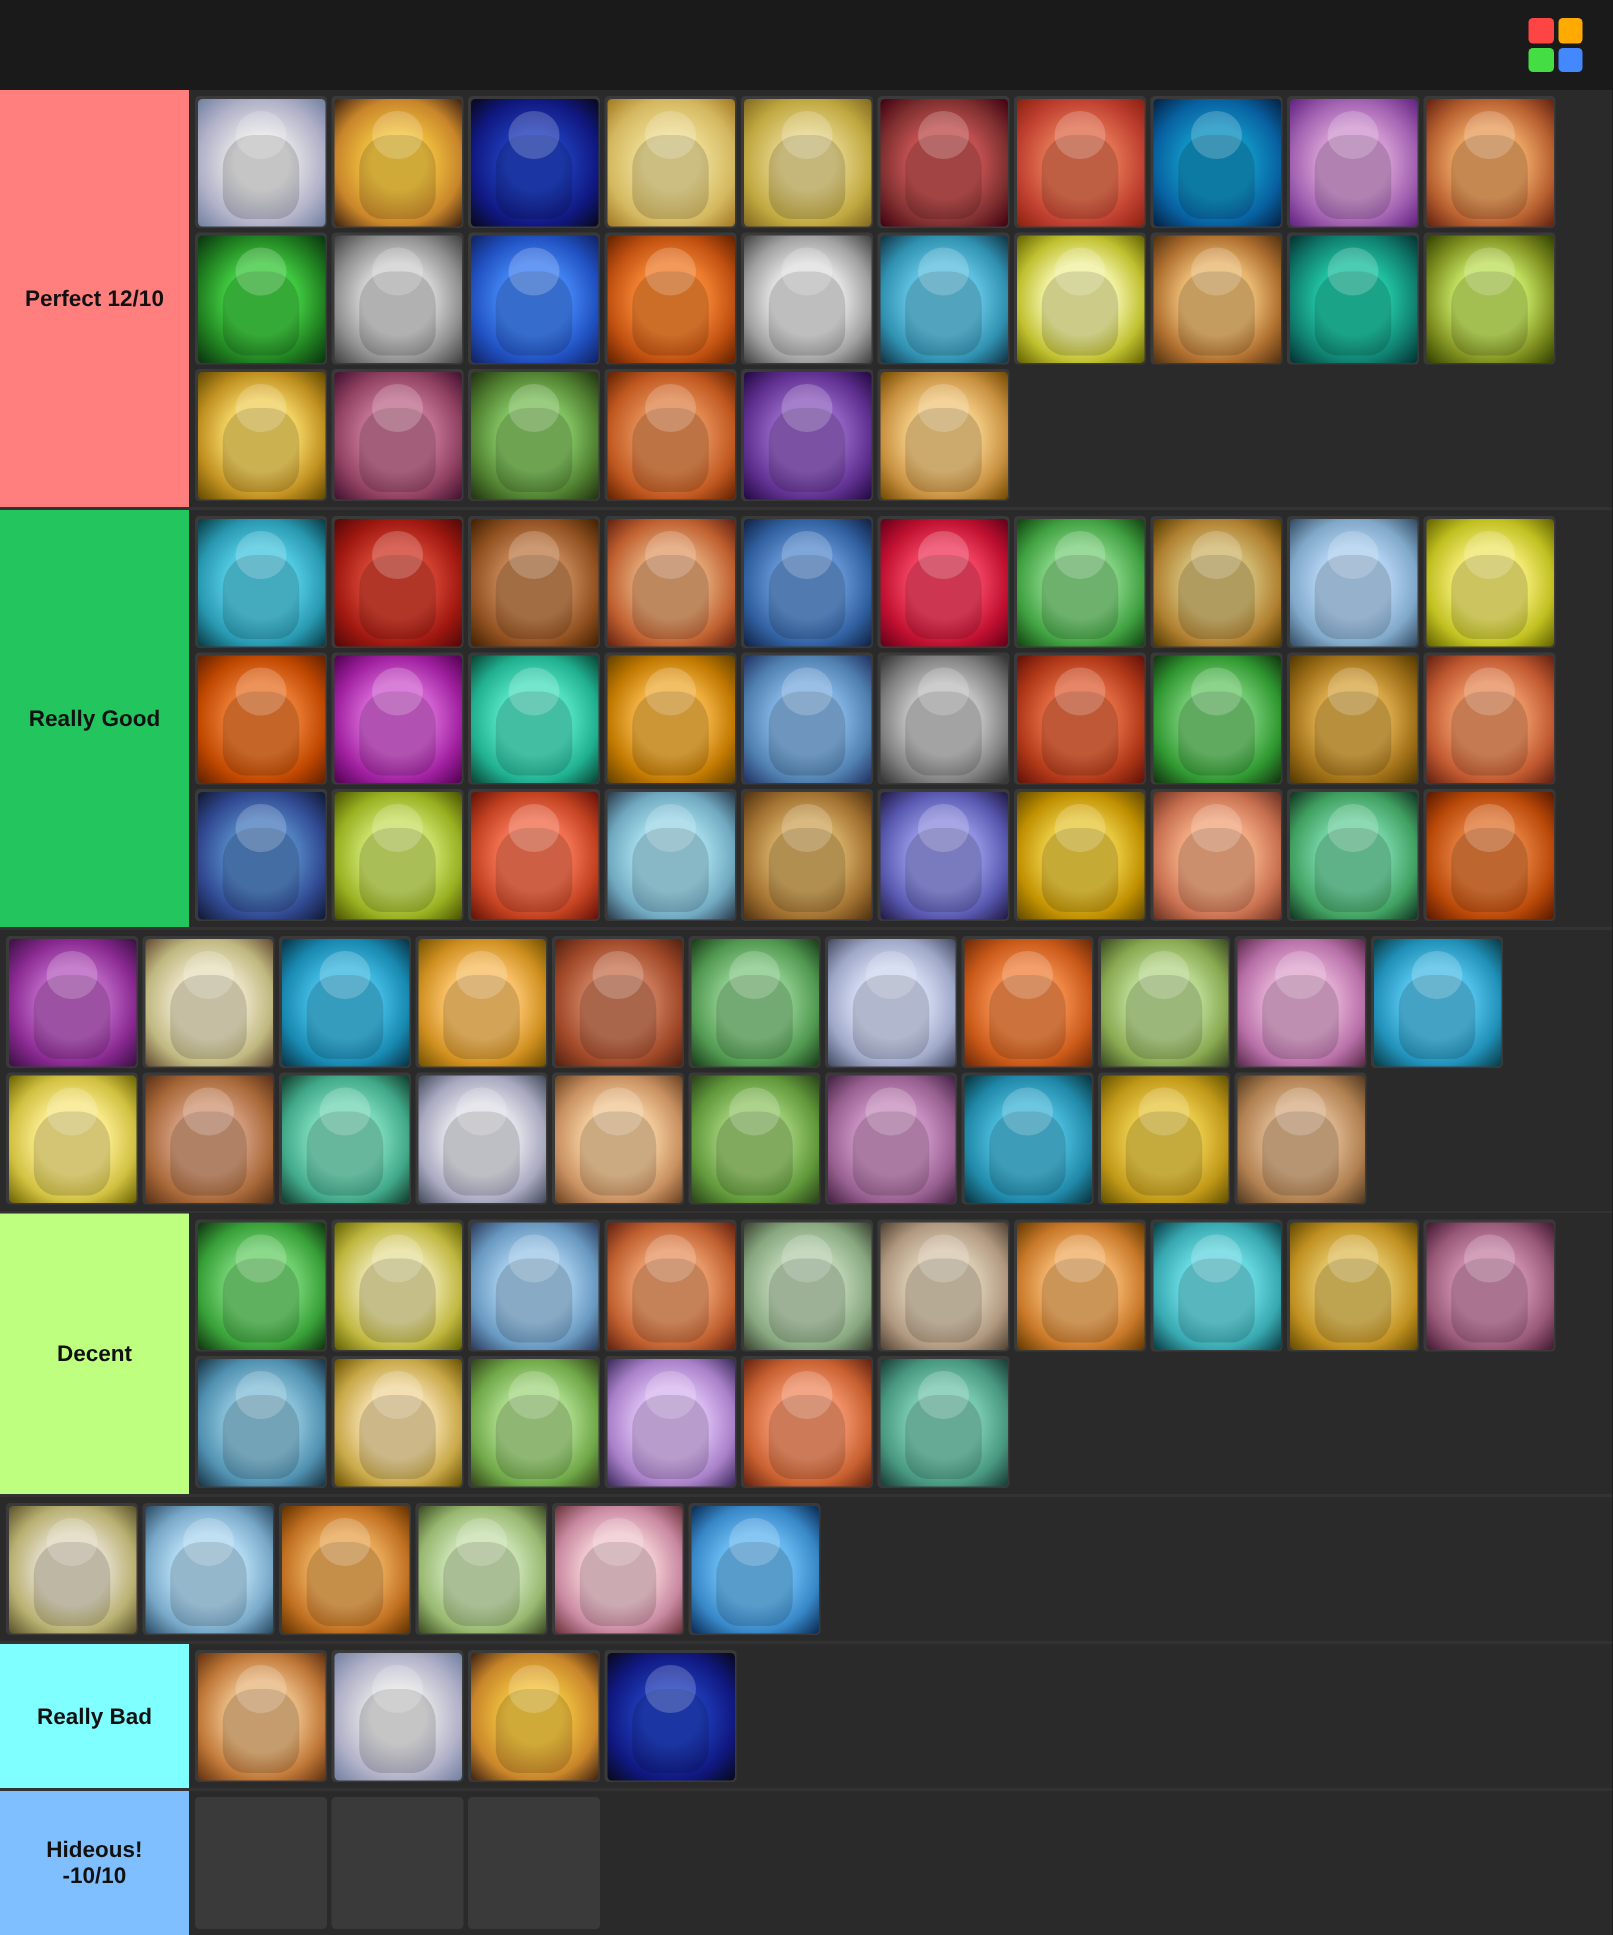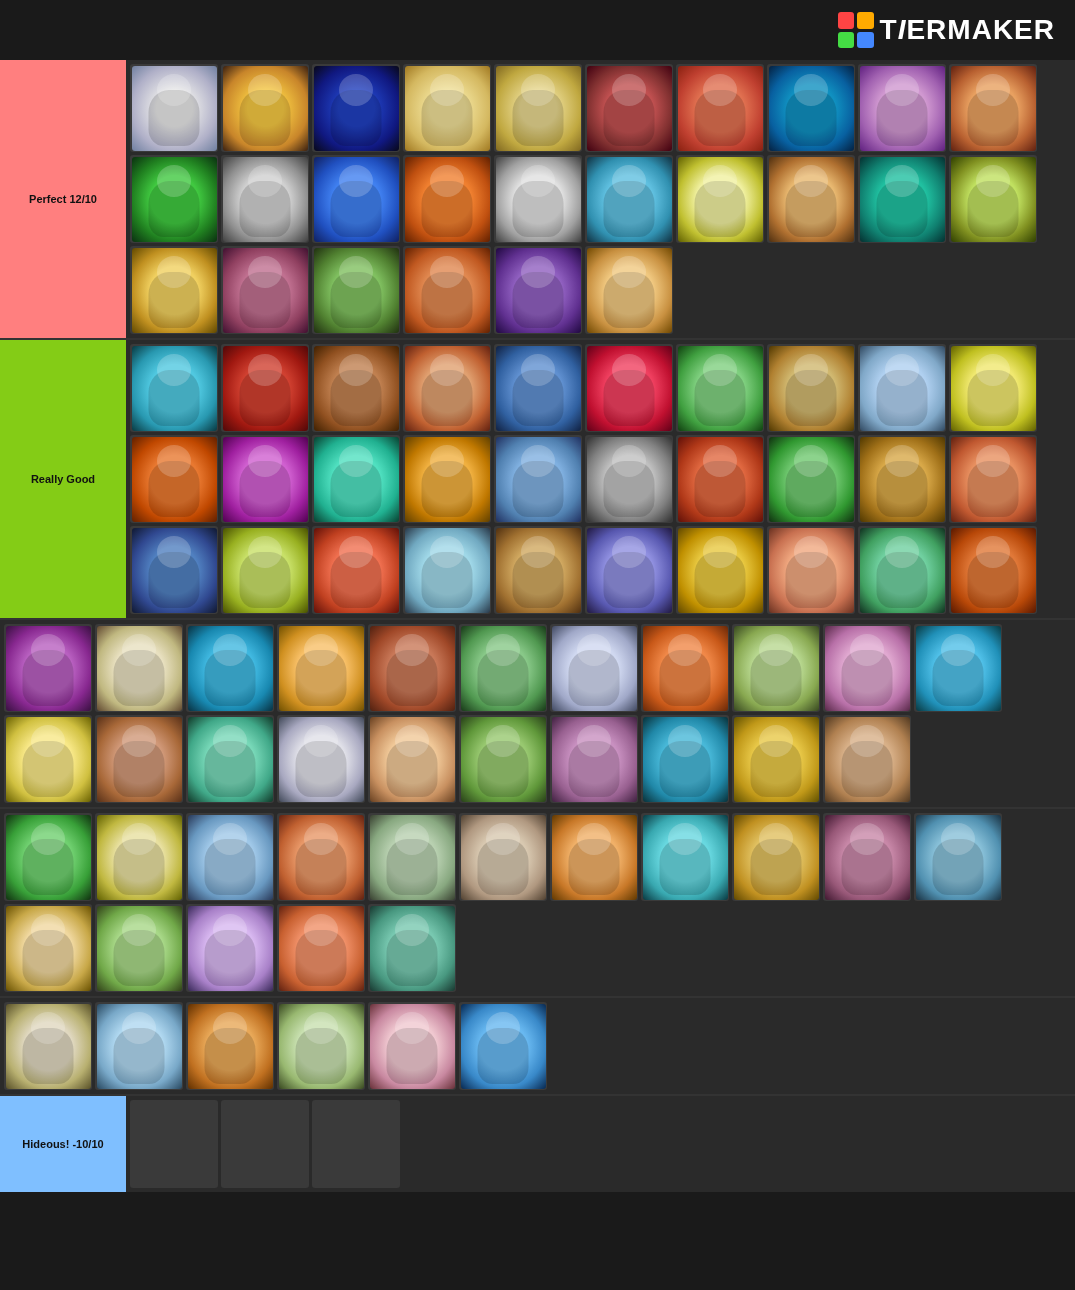--- a/index.html
+++ b/index.html
@@ -23,21 +23,21 @@
     }
 
     .tier-label {
       width: 126px;
       min-width: 126px;
       display: flex;
       align-items: center;
       justify-content: center;
       text-align: center;
       font-weight: bold;
-      font-size: 11px;
+      font-size: 15px;
       padding: 8px;
       color: #111;
       flex-shrink: 0;
     }
 
     .tier-items {
       display: flex;
       flex-wrap: wrap;
       flex: 1;
       background: #2a2a2a;
@@ -252,23 +252,20 @@
 <div class="tier-list">
 
   <div class="header">
     <div class="tiermaker-logo">
       <div class="logo-grid">
         <div class="logo-cell" style="background:#ff4444;"></div>
         <div class="logo-cell" style="background:#ffaa00;"></div>
         <div class="logo-cell" style="background:#44dd44;"></div>
         <div class="logo-cell" style="background:#4488ff;"></div>
       </div>
-      <div class="logo-text">
-        T<span>i</span>ERMAKER
-      </div>
     </div>
   </div>
 
   <div id="tier-rows">
       <div class="tier-row">
         <div class="tier-label" style="background-color: rgb(255, 127, 127);">Perfect 12/10</div>
         <div class="tier-items">
           <div class="tier-item">
             <div class="creature c1"></div>
           </div>
@@ -343,21 +340,21 @@
           </div>
           <div class="tier-item">
             <div class="creature c25"></div>
           </div>
           <div class="tier-item">
             <div class="creature c26"></div>
           </div>
         </div>
       </div>
       <div class="tier-row">
-        <div class="tier-label" style="background-color: #84cc16;">Really Good</div>
+        <div class="tier-label" style="background-color: #22c55e;">Really Good</div>
         <div class="tier-items">
           <div class="tier-item">
             <div class="creature c27"></div>
           </div>
           <div class="tier-item">
             <div class="creature c28"></div>
           </div>
           <div class="tier-item">
             <div class="creature c29"></div>
           </div>
@@ -505,20 +502,21 @@
           </div>
           <div class="tier-item">
             <div class="creature c76"></div>
           </div>
           <div class="tier-item">
             <div class="creature c77"></div>
           </div>
         </div>
       </div>
       <div class="tier-row">
+        <div class="tier-label" style="background-color: rgb(191, 255, 127);">Decent</div>
         <div class="tier-items">
           <div class="tier-item">
             <div class="creature c78"></div>
           </div>
           <div class="tier-item">
             <div class="creature c79"></div>
           </div>
           <div class="tier-item">
             <div class="creature c80"></div>
           </div>
@@ -575,20 +573,37 @@
             <div class="creature c96"></div>
           </div>
           <div class="tier-item">
             <div class="creature c97"></div>
           </div>
           <div class="tier-item">
             <div class="creature c98"></div>
           </div>
           <div class="tier-item">
             <div class="creature c99"></div>
+          </div>
+        </div>
+      </div>
+      <div class="tier-row">
+        <div class="tier-label" style="background-color: rgb(127, 255, 255);">Really Bad</div>
+        <div class="tier-items">
+          <div class="tier-item">
+            <div class="creature c100"></div>
+          </div>
+          <div class="tier-item">
+            <div class="creature c1"></div>
+          </div>
+          <div class="tier-item">
+            <div class="creature c2"></div>
+          </div>
+          <div class="tier-item">
+            <div class="creature c3"></div>
           </div>
         </div>
       </div>
       <div class="tier-row">
         <div class="tier-label" style="background-color: rgb(127, 191, 255);">Hideous!
 -10/10</div>
         <div class="tier-items">
           <div class="tier-item"></div>
           <div class="tier-item"></div>
           <div class="tier-item"></div>

